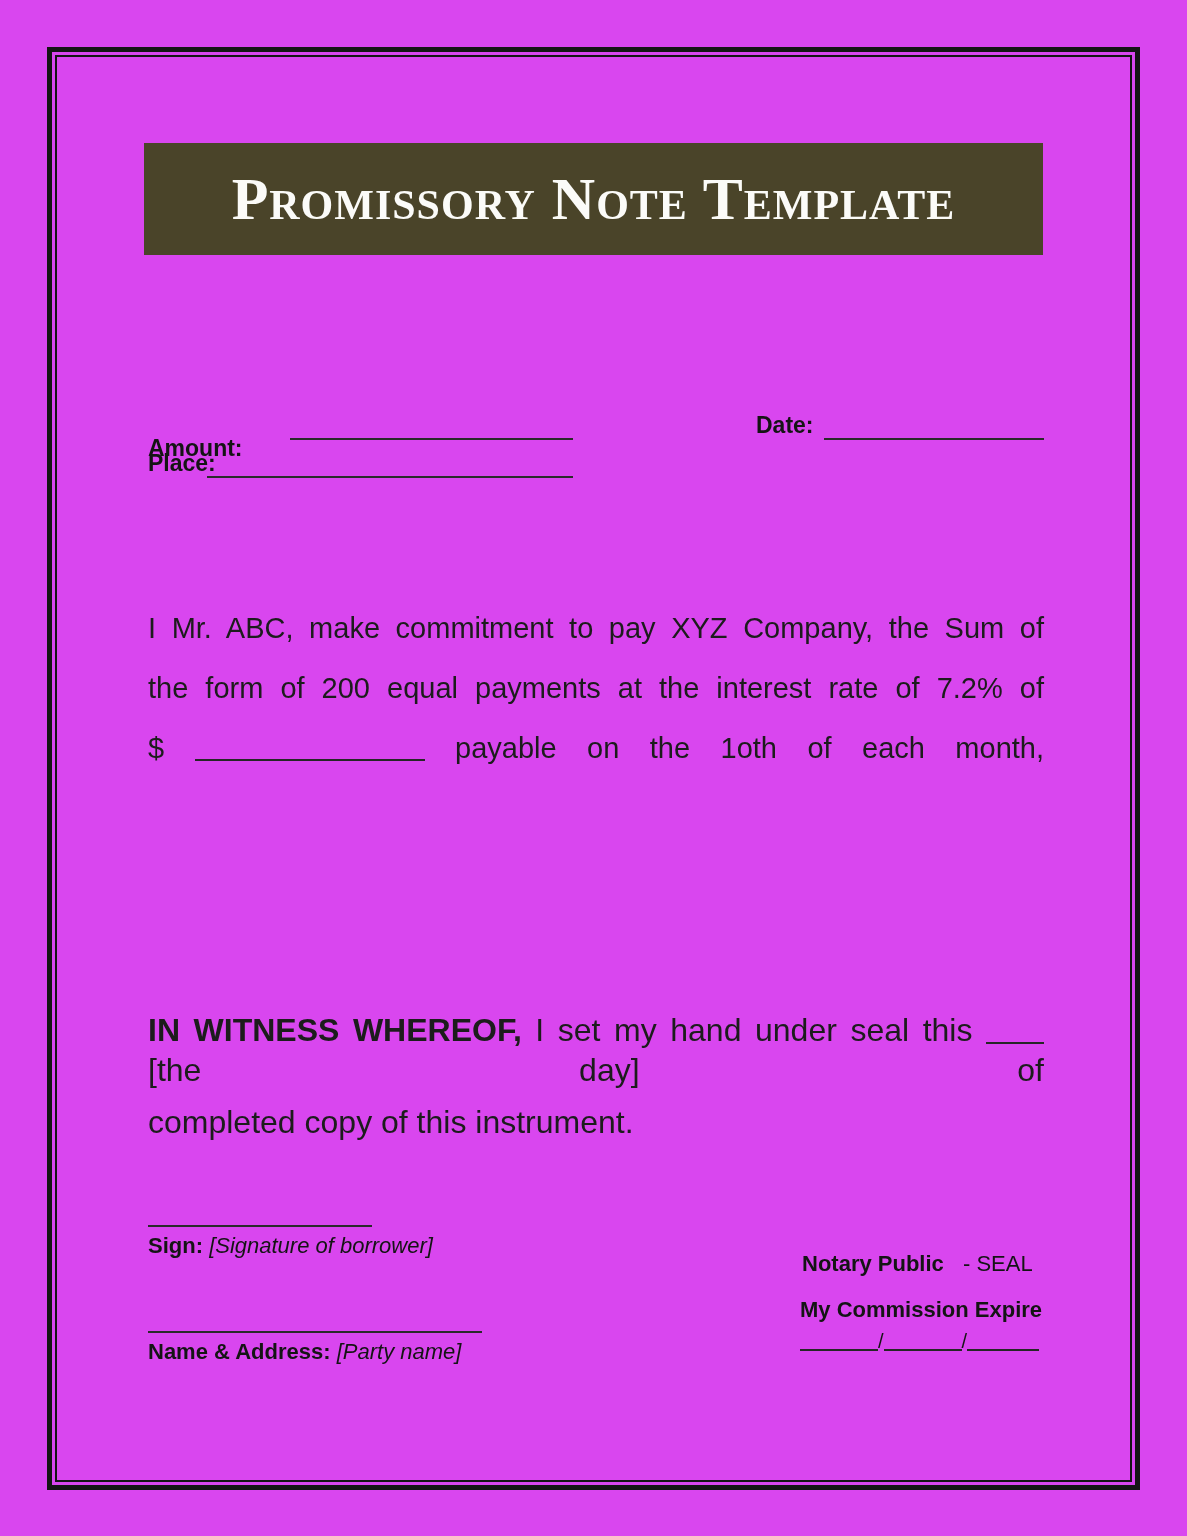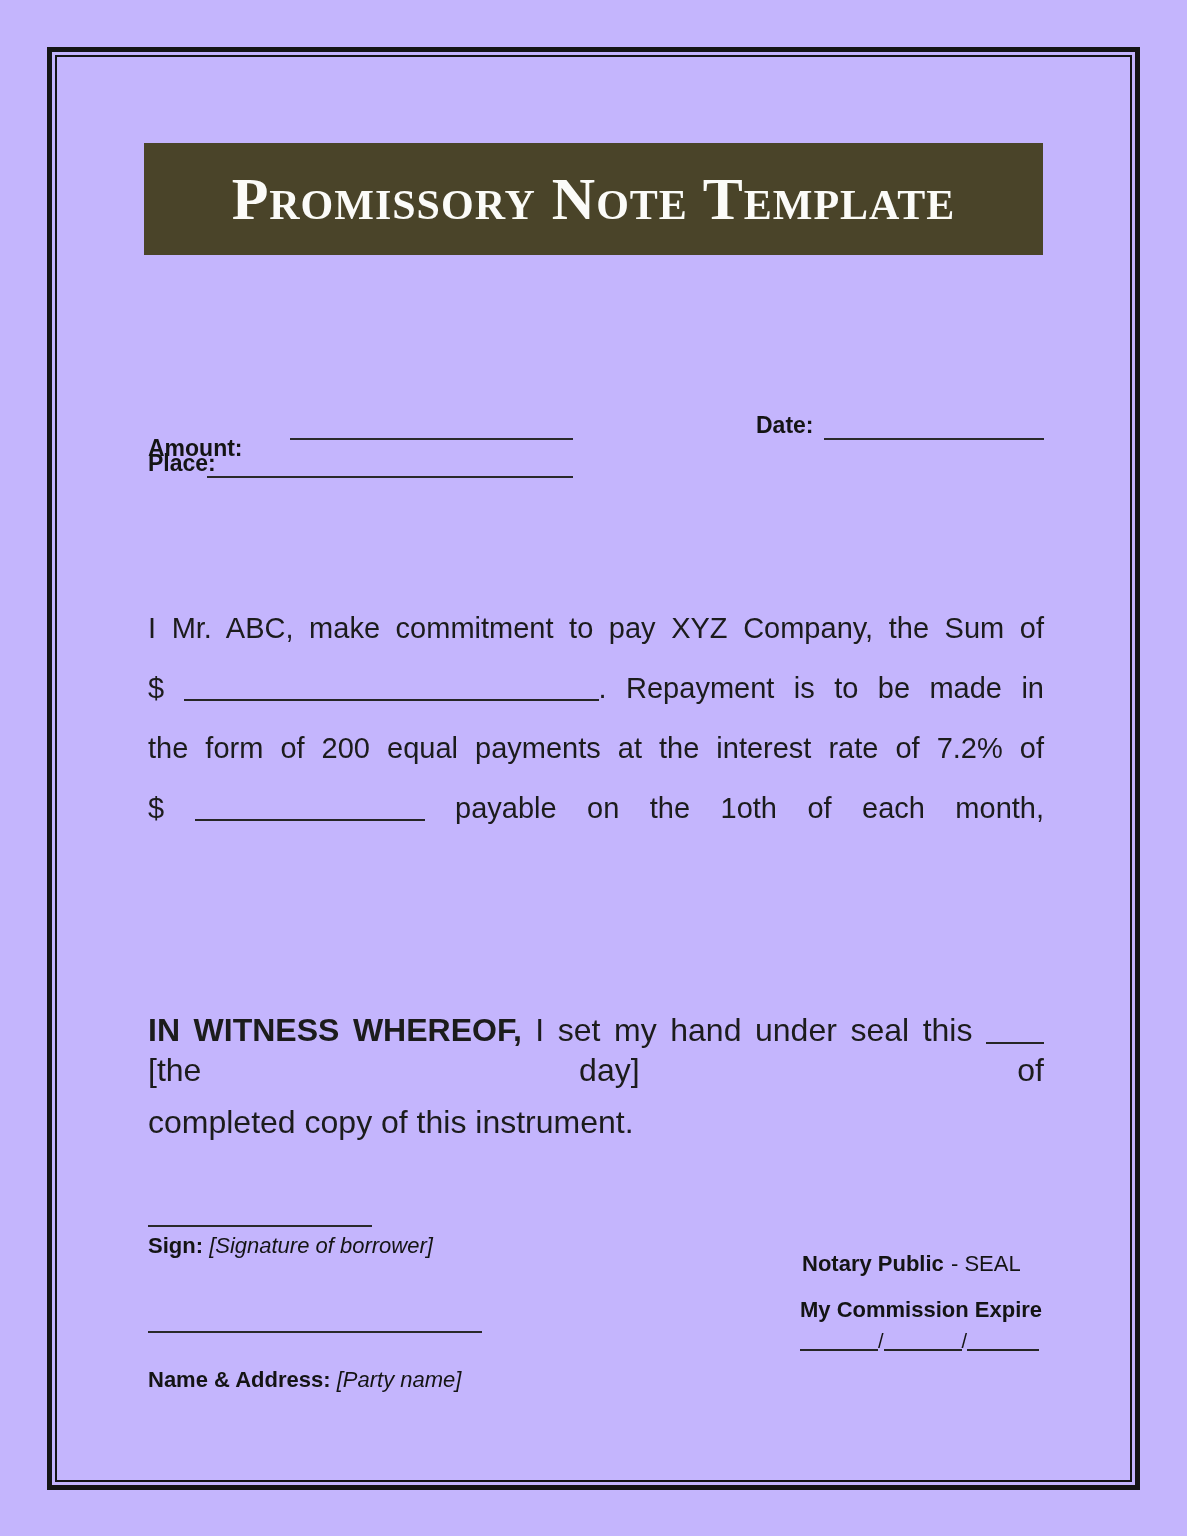--- a/index.html
+++ b/index.html
@@ -1,19 +1,19 @@
 <!DOCTYPE html>
 <html><head>
 <meta charset="utf-8">
 <style>
   html,body{margin:0;padding:0;background:#ffffff;}
   .page{
     position:relative;
     width:1187px;height:1536px;
-    background:#c4b5fd;
+    background:#d946ef;
     font-family:"Liberation Sans", sans-serif;
     color:#1b1b1b;
     overflow:hidden;
   }
   .frame{
     position:absolute;left:47px;top:47px;width:1093px;height:1443px;
     border:5px solid #151515;box-sizing:border-box;
   }
   .frame-inner{
     position:absolute;inset:3px;border:2px solid #151515;
@@ -68,45 +68,44 @@
   <div class="rule" style="left:290px;top:438px;width:283px;"></div>
 
   <span class="lbl" style="left:756px;top:412px;">Date:</span>
   <div class="rule" style="left:824px;top:438px;width:220px;"></div>
 
   <span class="lbl" style="left:148px;top:450px;">Place:</span>
   <div class="rule" style="left:207px;top:476px;width:366px;"></div>
 
   <div class="para para-main">
       <div class="tline just"><span>I Mr. ABC, make commitment to pay XYZ Company, the Sum of</span></div>
-      <div class="tline just"><span>$ </span><span class="blank" style="width: 415px;"></span><span>. Repayment is to be made in</span></div>
       <div class="tline just"><span>the form of 200 equal payments at the interest rate of 7.2% of</span></div>
       <div class="tline just"><span>$ </span><span class="blank" style="width: 230px;"></span><span> payable on the 1oth of each month,</span></div>
     </div>
 
   <div class="para para-witness">
       <div class="tline just"><span class="b">IN WITNESS WHEREOF,</span><span> I set my hand under seal this </span><span class="blank" style="width: 58px;"></span><span> [the day] of</span></div>
       <div class="tline"><span>completed copy of this instrument.</span></div>
     </div>
 
   <div class="rule" style="left:148px;top:1225px;width:224px;"></div>
   <div class="small-text" style="left:148px;top:1233px;">
     <span class="b">Sign:</span>
     <span class="i">[Signature of borrower]</span>
   </div>
 
   <div class="rule" style="left:148px;top:1331px;width:334px;"></div>
-  <div class="small-text" style="left:148px;top:1339px;margin-top:28px;">
+  <div class="small-text" style="left:148px;top:1339px;">
     <span class="b">Name &amp; Address:</span>
     <span class="i">[Party name]</span>
   </div>
 
   <div class="small-text" style="left:802px;top:1251px;">
     <span class="b">Notary Public</span>
-    <span style="margin-left:1px;">- SEAL</span>
+    <span style="margin-left:13px;">- SEAL</span>
   </div>
 
   <div class="small-text b" style="left:800px;top:1297px;">My Commission Expire</div>
 
   <div class="expiry">
       <div class="tline"><span class="blank" style="width: 78px;"></span><span>/</span><span class="blank" style="width: 78px;"></span><span>/</span><span class="blank" style="width: 72px;"></span></div>
     </div>
 
 </div>
 

